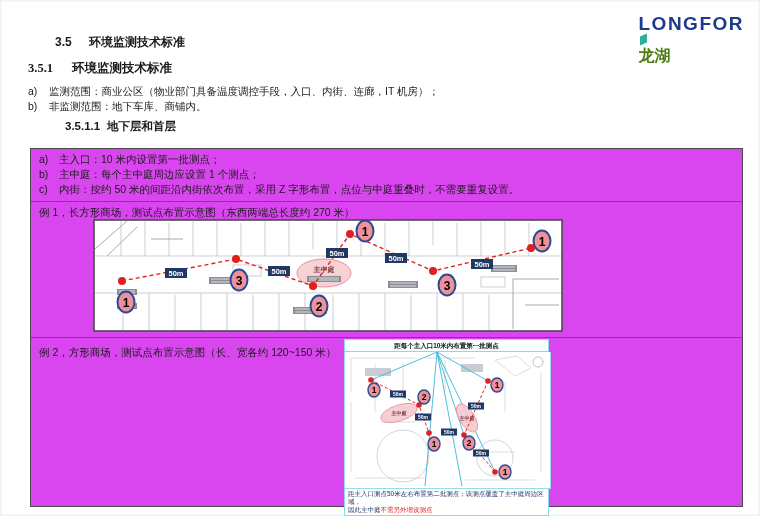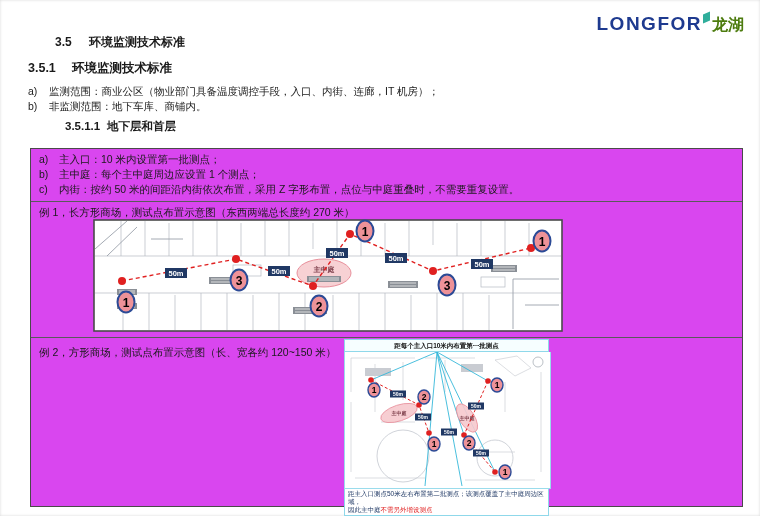--- a/index.html
+++ b/index.html
@@ -1,28 +1,28 @@
 <!DOCTYPE html>
 <html><head>
 <meta charset="utf-8">
 <style>
   html,body{margin:0;padding:0;background:#e8e8e8;}
   .page{position:relative;width:760px;height:516px;background:#ffffff;margin:0 auto;
         font-family:"Liberation Sans","DejaVu Sans",sans-serif;color:#1a1a1a;overflow:hidden;
         box-shadow:inset 0 0 3px #d8d8d8;}
   
-  .logo{position:absolute;top:13px;right:16px;display:flex;align-items:flex-start;gap:0;}
+  .logo{position:absolute;top:13px;right:16px;display:flex;align-items:flex-start;gap:0;flex-direction:column;}
   .logo-en{font-size:19px;font-weight:bold;letter-spacing:1.5px;color:#1e3a8f;line-height:22px;}
   .logo-mark{display:inline-block;width:7px;height:9px;background:#2fae9b;transform:skewY(-22deg);margin:0 2px 0 1px;}
   .logo-cn{font-size:16px;font-weight:bold;color:#4d7c0f;line-height:24px;}
   
   .h1{position:absolute;left:55px;top:34px;font-size:12px;font-weight:bold;}
   .h1 .num{display:inline-block;width:34px;}
   .h2{position:absolute;left:28px;top:60px;font-size:12.5px;font-weight:bold;}
-  .h2 .num{display:inline-block;width:44px;}
+  .h2 .num{display:inline-block;width:44px;font-family:Liberation Serif, serif;}
   .bullet{position:absolute;left:28px;font-size:10.5px;}
   .bullet .mk{display:inline-block;width:21px;}
   .h3{position:absolute;left:65px;top:119px;font-size:11.5px;font-weight:bold;}
   .h3 .num{display:inline-block;width:42px;font-weight:600;}
   
   .doc-table{position:absolute;left:30px;top:148px;width:711px;border:1.5px solid #4a4a4a;background:#d946ef;}
   .rules-row{border-bottom:1px solid #5a5a5a;padding:3px 8px 4px 8px;}
   .rule-line{font-size:10.5px;line-height:15px;}
   .rule-line .mk{display:inline-block;width:20px;}
   .ex1-row{position:relative;border-bottom:1px solid #5a5a5a;height:135px;}

